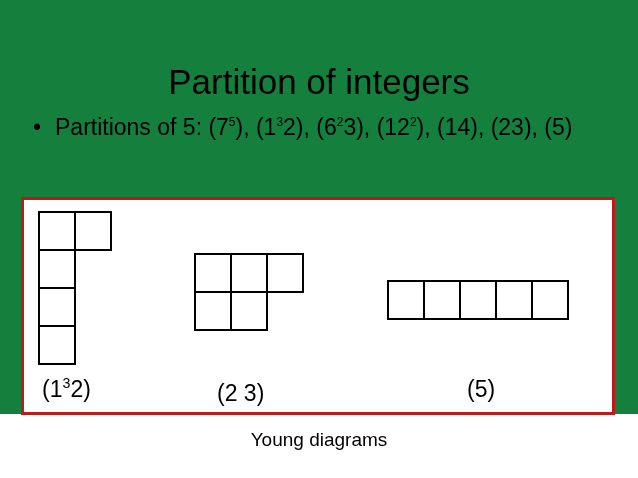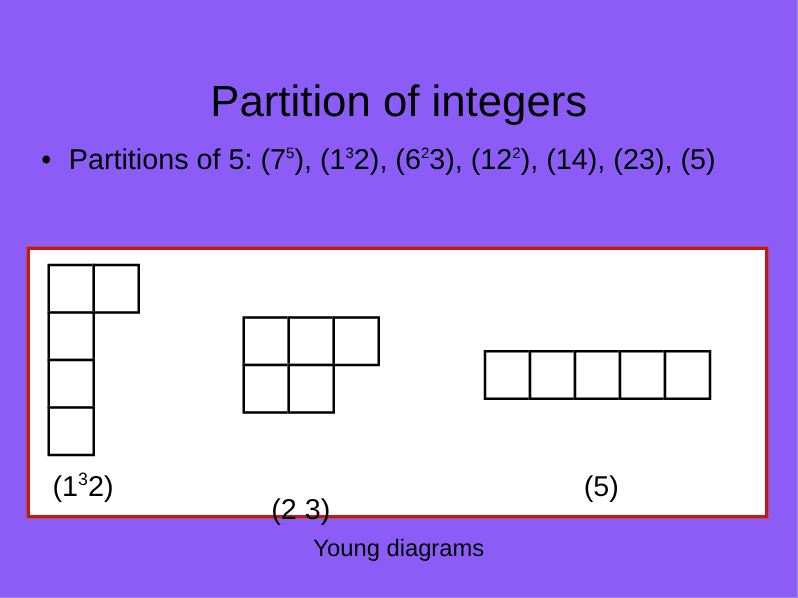--- a/index.html
+++ b/index.html
@@ -12,22 +12,22 @@
     background: #ffffff;
     font-family: "Liberation Sans", sans-serif;
     color: #000000;
     overflow: hidden;
     position: relative;
   }
   .slide {
     position: absolute;
     inset: 0;
     width: 638px;
-    height: 478px;
-    background: #8b5cf6;
+    height: 414px;
+    background: #15803d;
   }
 
   
   .slide-title {
     position: absolute;
     top: 38px;
     left: 0;
     width: 638px;
     text-align: center;
     font-size: 35px;
@@ -107,21 +107,21 @@
     line-height: 26px;
     color: #000000;
     white-space: pre;
   }
   .diagram-label sup {
     font-size: 0.62em;
     vertical-align: super;
     line-height: 0;
   }
   #label-1 { left: 18px; top: 176px; }
-  #label-2 { left: 193px; top: 194px; text-align: right; }
+  #label-2 { left: 193px; top: 180px; text-align: right; }
   #label-3 { left: 443px; top: 176px; }
 
   
   .figure-caption {
     position: absolute;
     top: 428px;
     left: 0;
     width: 638px;
     text-align: center;
     font-size: 19px;

